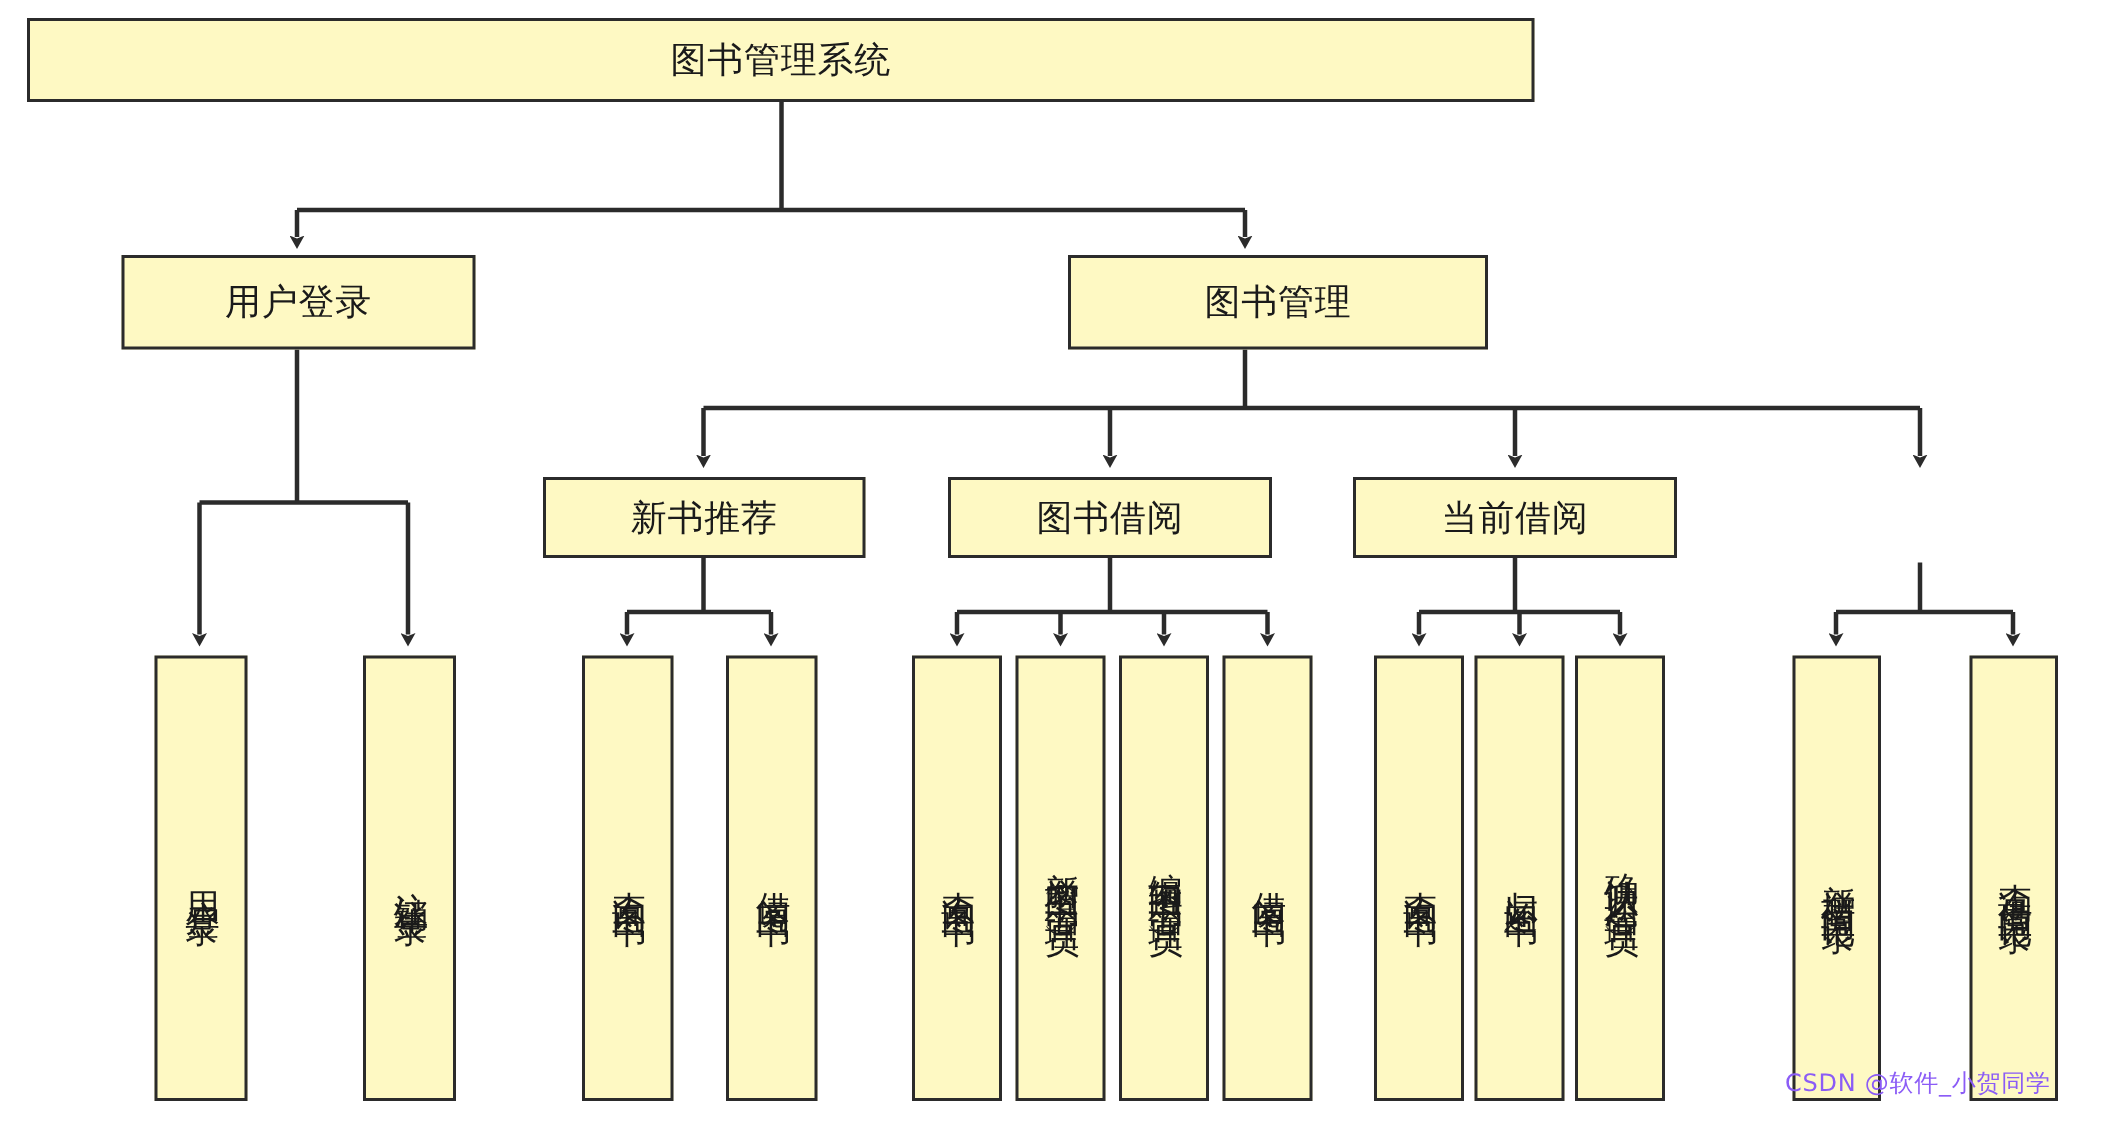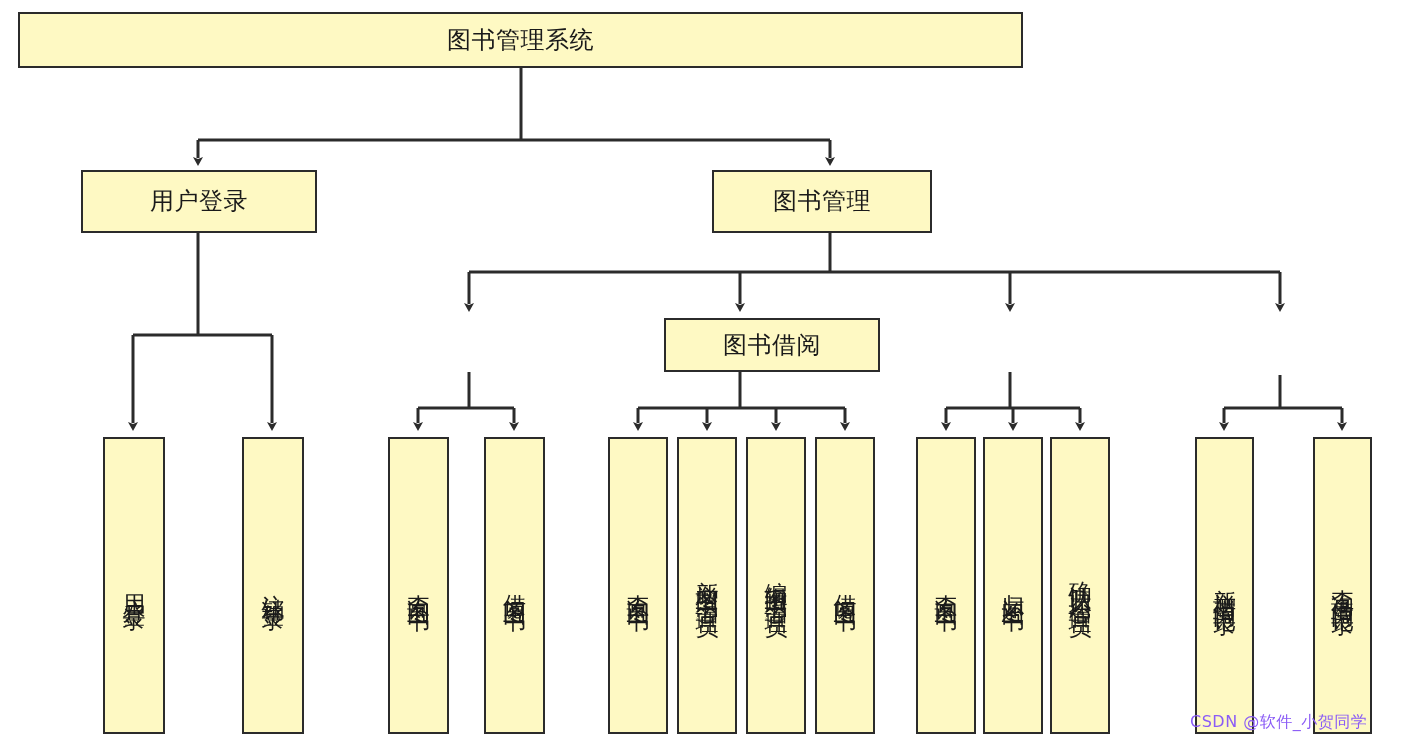--- a/index.html
+++ b/index.html
@@ -126,26 +126,32 @@
     </g>
   </svg>
 
   <div class="node-box" style="left:18px; top:12px; width:1005px; height:56px;">
     <span class="node-label-h">图书管理系统</span>
   </div>
 
   <div class="node-box" style="left:81px; top:170px; width:236px; height:63px;">
     <span class="node-label-h">用户登录</span>
   </div>
-  <div class="node-box" style="left:712px; top:170px; width:220px; height:63px;">
+  <div class="node-box" style="left:712px; top:170px; width:280px; height:63px;">
     <span class="node-label-h">图书管理</span>
   </div>
 
-  <div class="node-box" style="left:632px; top:318px; width:216px; height:54px;margin-left:32px;">
+  <div class="node-box" style="left:362px; top:318px; width:215px; height:54px;">
+    <span class="node-label-h">新书推荐</span>
+  </div>
+  <div class="node-box" style="left:632px; top:318px; width:216px; height:54px;">
     <span class="node-label-h">图书借阅</span>
+  </div>
+  <div class="node-box" style="left:902px; top:318px; width:216px; height:54px;">
+    <span class="node-label-h">当前借阅</span>
   </div>
 
   <div class="node-box" style="left:103px; top:437px; width:62px; height:297px;">
     <span class="node-label-v">用户登录</span>
   </div>
   <div class="node-box" style="left:242px; top:437px; width:62px; height:297px;">
     <span class="node-label-v">注销登录</span>
   </div>
 
   <div class="node-box" style="left:388px; top:437px; width:61px; height:297px;">

